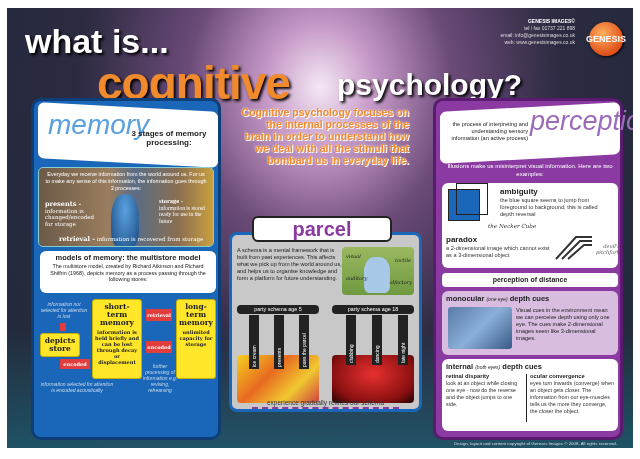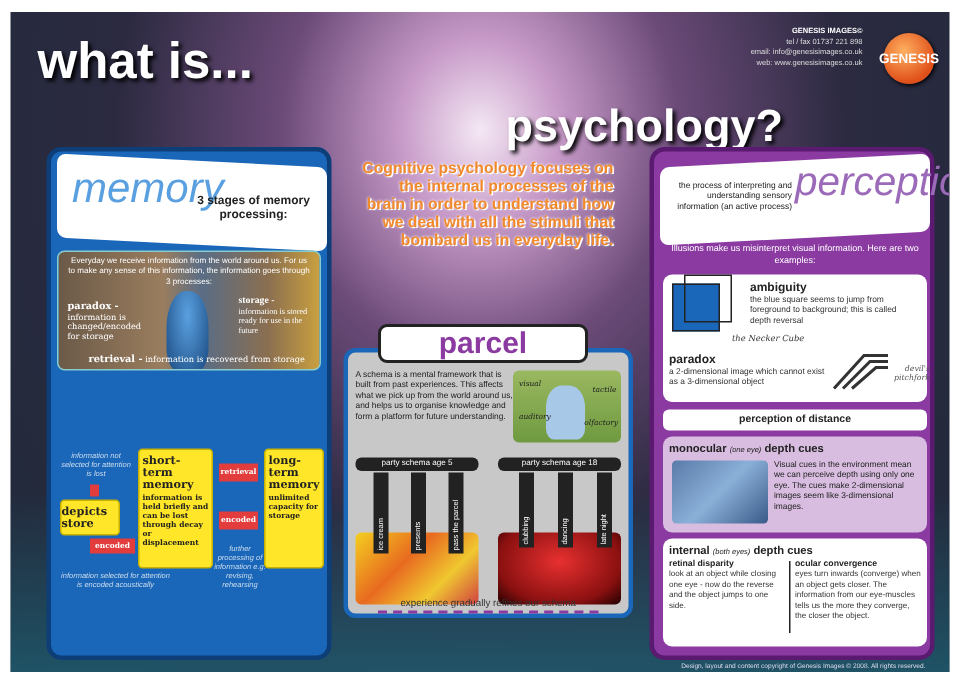--- a/index.html
+++ b/index.html
@@ -25,21 +25,21 @@
     background:linear-gradient(90deg,#6b5a48,#9a7d5e 40%,#5a6d85 55%,#8a6e50 80%,#c9a040);color:#fff;font-size:5.4px;overflow:hidden}
   .mem-img .intro{text-align:center;padding:3px 6px;line-height:7px}
   .head-shape{position:absolute;left:72px;top:26px;width:28px;height:54px;background:radial-gradient(ellipse at 50% 30%,#5aa0e0,#1a4a80);border-radius:45% 45% 30% 30%}
   .enc{position:absolute;left:6px;top:33px;width:52px;font-size:5.5px;line-height:6.5px;font-family:"DejaVu Serif",serif}
   .sto{position:absolute;right:6px;top:30px;width:48px;font-size:5.5px;line-height:6.5px;font-family:Liberation Serif, serif}
   .ret{position:absolute;left:20px;bottom:3px;font-size:5.5px;font-family:"DejaVu Serif",serif}
   .enc b,.sto b,.ret b{font-size:6.5px}
   .ms-box{position:absolute;left:6px;top:150px;width:176px;height:42px;background:#fff;border-radius:6px;text-align:center;padding:2px 4px}
   .ms-title{font:bold 7.5px "Liberation Sans",sans-serif;color:#222}
   .ms-desc{font-size:5.4px;line-height:6.6px;color:#222;margin-top:1px}
-  .ybox{position:absolute;background:#ffe628;border:1px solid #c8b000;border-radius:3px;text-align:left;font-family:"DejaVu Serif",serif;color:#222}
+  .ybox{position:absolute;background:#ffe628;border:1px solid #c8b000;border-radius:3px;text-align:center;font-family:"DejaVu Serif",serif;color:#222}
   .ybox .t{font-weight:bold;font-size:7.5px;line-height:8px}
   .ybox .d{font-weight:bold;font-size:5px;line-height:6px;margin-top:2px}
   .note{position:absolute;color:#cde;font-style:italic;font-size:5px;line-height:6px;text-align:center}
   .arrow{position:absolute;background:#e23c3c;color:#fff;font:bold 5px "DejaVu Serif",serif;display:flex;align-items:center;justify-content:center}
 
   
   .intro-c{position:absolute;left:232px;top:98px;width:170px;text-align:right;font:bold 10.5px "Liberation Sans",sans-serif;line-height:12px;color:#f08a2c;text-shadow:0 0 2px #fff,1px 1px 0 #fff}
   .schema-wrap{position:absolute;left:222px;top:224px;width:193px;height:180px;background:#c8c8c8;border:3px solid #1a66b8;border-radius:8px}
   .schema-title{position:absolute;left:245px;top:208px;width:140px;height:26px;background:#fff;border:2px solid #222;border-radius:6px;text-align:center;font:bold 20px "Liberation Sans",sans-serif;color:#8a3aa0;line-height:22px}
   .schema-desc{position:absolute;left:5px;top:12px;width:108px;font-size:5.6px;line-height:7px;color:#222}
@@ -78,50 +78,55 @@
   .col{position:absolute;top:14px;font-size:5.4px;line-height:7px;color:#333}
   .col b{color:#222;font-size:5.8px}
   .col-div{position:absolute;left:84px;top:15px;width:1px;height:48px;background:#222}
   .copyright{position:absolute;right:16px;bottom:2px;color:#dde;font-size:4.4px}
 </style>
 </head>
 <body>
 
 <div class="poster">
   <div class="title1">what is...</div>
+  <div class="title2">cognitive</div>
   <div class="title3">psychology?</div>
 
   <div class="contact">
     <div><b>GENESIS IMAGES©</b></div>
     <div>tel / fax 01737 221 898</div>
     <div>email: info@genesisimages.co.uk</div>
     <div>web: www.genesisimages.co.uk</div>
   </div>
   <div class="logo">GENESIS</div>
 
   <div class="mem">
     <div class="mem-head">
       <div class="mem-word">memory</div>
       <div class="mem-sub">3 stages of memory processing:</div>
     </div>
     <div class="mem-img">
       <div class="intro">Everyday we receive information from the world around us. For us to make any sense of this information, the information goes through 3 processes:</div>
       <div class="head-shape"></div>
       <div class="enc">
-        <b>paradox -</b>
+        <b>presents -</b>
         <div>information is changed/encoded for storage</div>
       </div>
       <div class="sto">
         <b>storage -</b>
         <div>information is stored ready for use in the future</div>
       </div>
       <div class="ret">
         <b>retrieval -</b>
         <span>information is recovered from storage</span>
       </div>
+    </div>
+    <div class="ms-box">
+      <div class="ms-title">models of memory: the multistore model</div>
+      <div class="ms-desc">The multistore model, created by Richard Atkinson and Richard Shiffrin (1968), depicts memory as a process passing through the following stores:</div>
     </div>
 
     <div class="note" style="left:6px;top:200px;width:48px">information not selected for attention is lost</div>
     <div class="arrow" style="left:26px;top:222px;width:6px;height:8px"></div>
     <div class="ybox" style="left:6px;top:232px;width:40px;height:24px;padding-top:3px">
       <div class="t">depicts store</div>
     </div>
     <div class="arrow" style="left:26px;top:258px;width:30px;height:10px">encoded</div>
     <div class="note" style="left:6px;top:280px;width:74px">information selected for attention is encoded acoustically</div>
 

